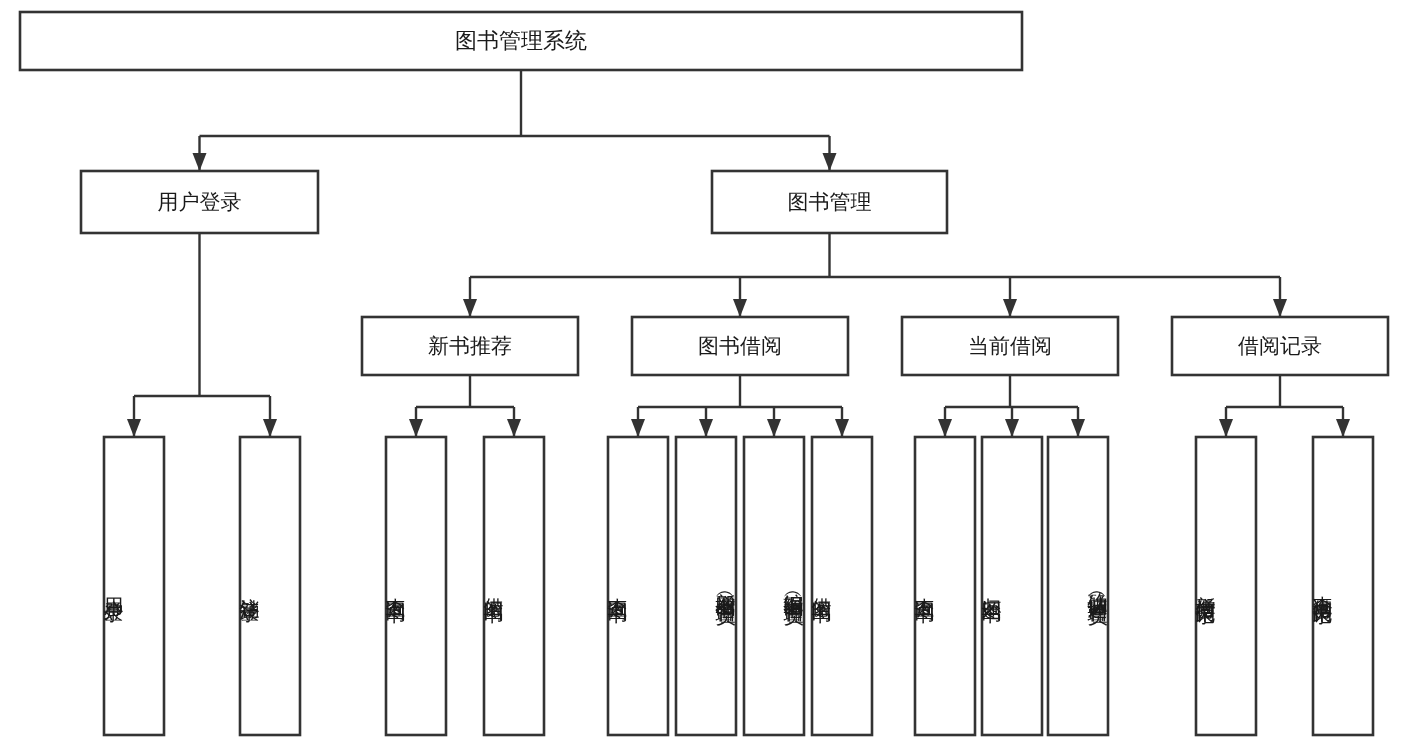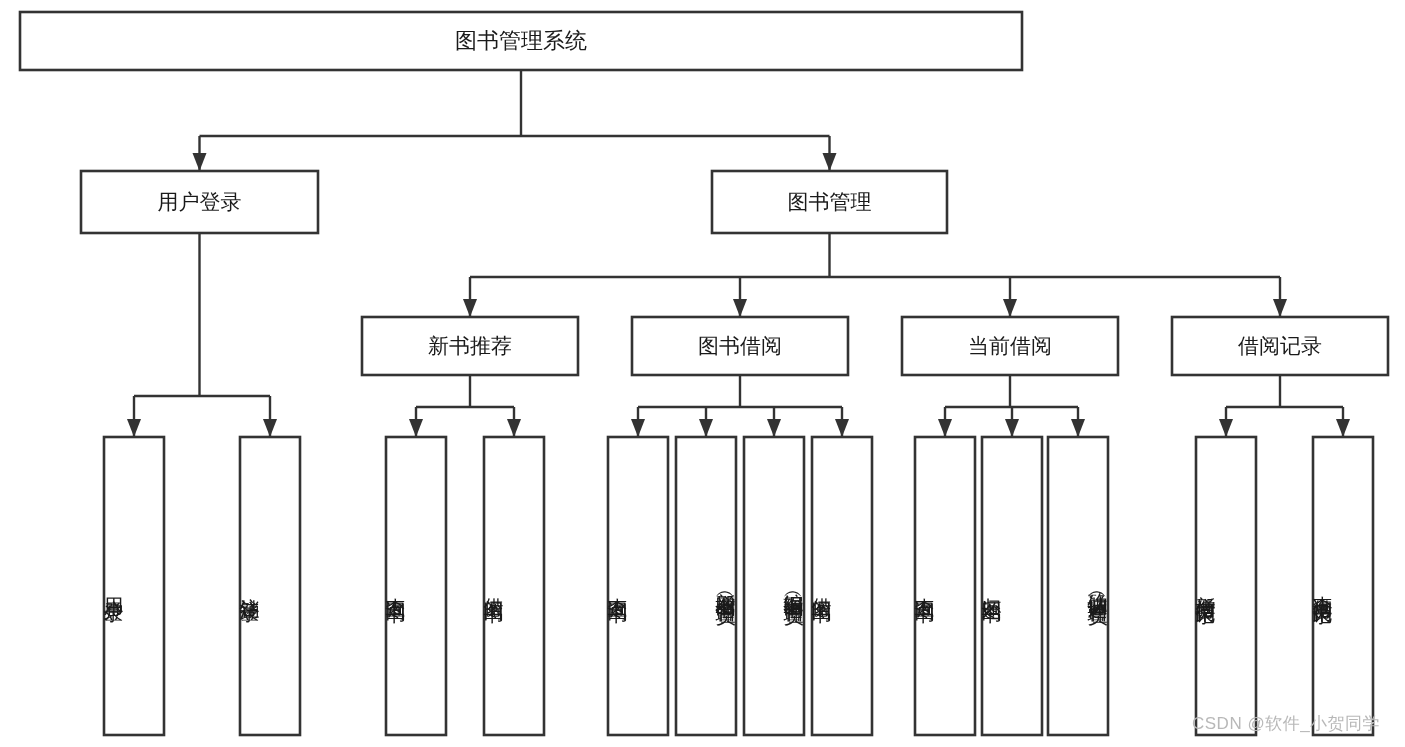--- a/index.html
+++ b/index.html
@@ -188,15 +188,14 @@
       <div class="leaf-label" style="left: 676px; top: 445px; width: 60px; height: 282px;">新增图书（管理员）</div>
       <div class="leaf-label" style="left: 744px; top: 445px; width: 60px; height: 282px;">编辑图书（管理员）</div>
       <div class="leaf-label align-bottom" style="left: 812px; top: 445px; width: 60px; height: 282px;">借阅图书</div>
       <div class="leaf-label align-bottom" style="left: 915px; top: 445px; width: 60px; height: 282px;">查询图书</div>
       <div class="leaf-label align-bottom" style="left: 982px; top: 445px; width: 60px; height: 282px;">归还图书</div>
       <div class="leaf-label" style="left: 1048px; top: 445px; width: 60px; height: 282px;">确认归还（管理员）</div>
       <div class="leaf-label align-bottom" style="left: 1196px; top: 445px; width: 60px; height: 282px;">新增借阅记录</div>
       <div class="leaf-label align-bottom" style="left: 1313px; top: 445px; width: 60px; height: 282px;">查询借阅记录</div>
     </div>
 
-  <div class="watermark">CSDN @软件_小贺同学</div>
 
 </div>
 
 </body></html>

